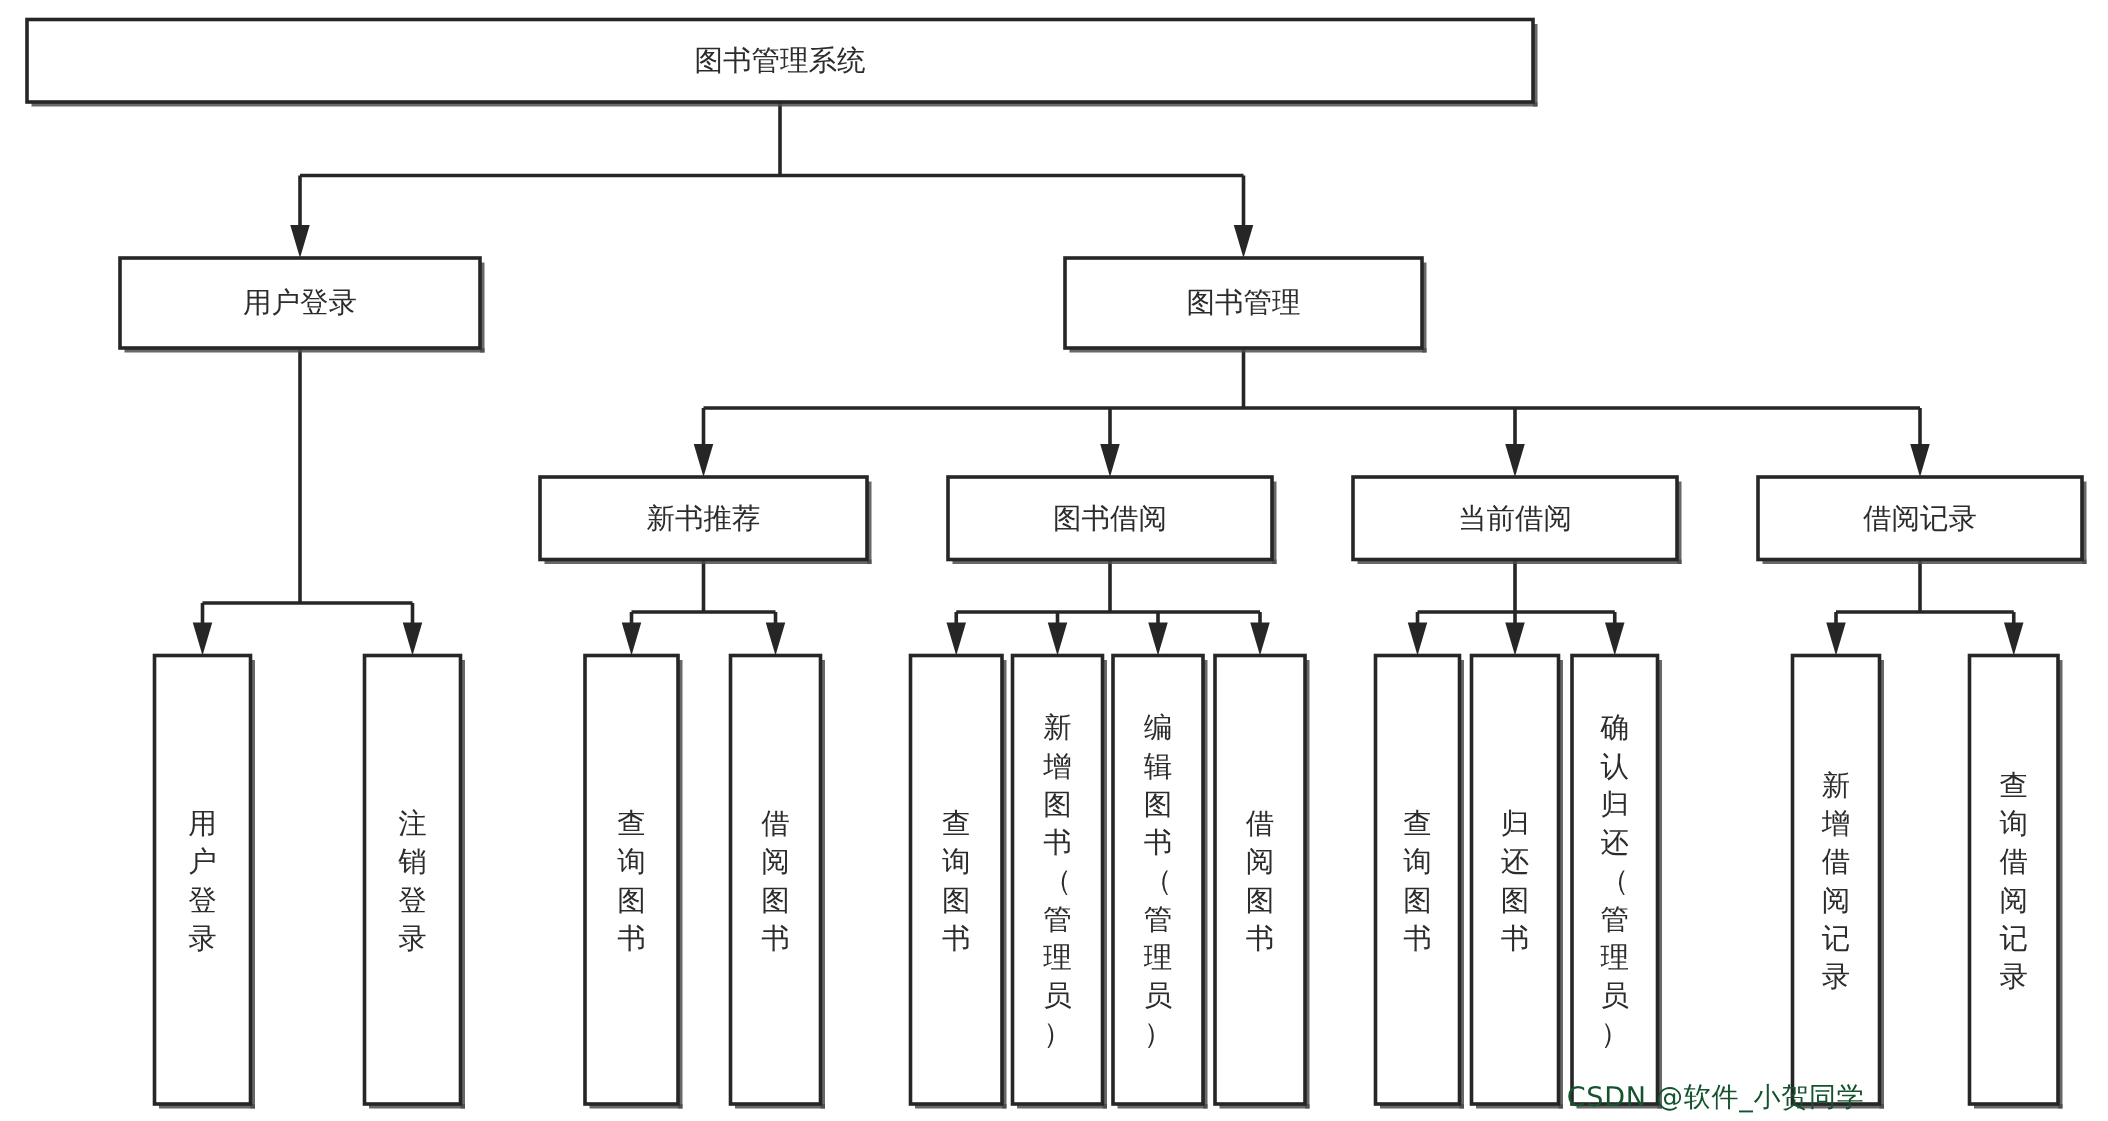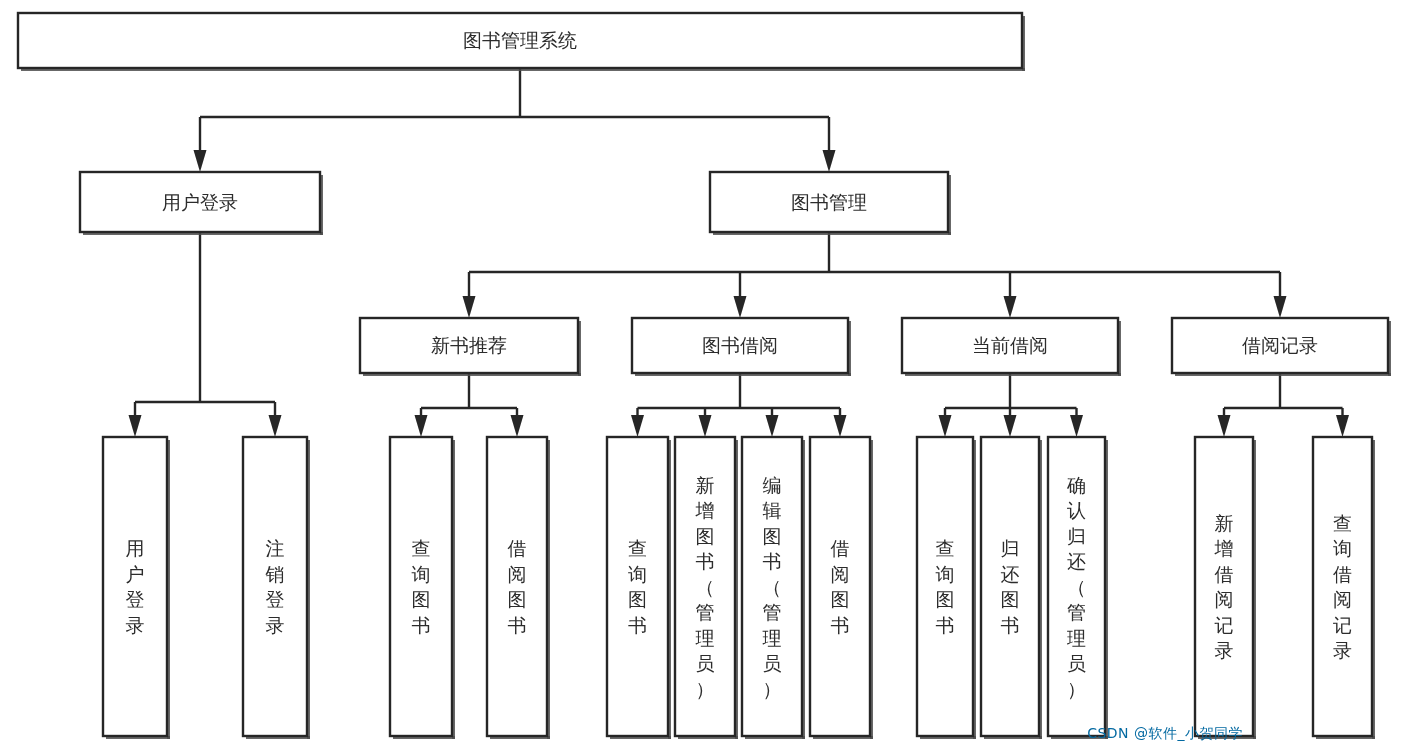--- a/index.html
+++ b/index.html
@@ -58,22 +58,22 @@
     font-family: "DejaVu Sans", "Liberation Sans", sans-serif;
     font-size: 19px;
     fill: #2c2c2c;
     text-anchor: middle;
   }
   .watermark {
     position: absolute;
     right: 8px;
     bottom: 4px;
     font-family: "DejaVu Sans", "Liberation Sans", sans-serif;
-    font-size: 14px;
-    color: #0369a1;
+    font-size: 18px;
+    color: #14532d;
     letter-spacing: 0.5px;
     white-space: nowrap;
     pointer-events: none;
   }
 </style>
 </head>
 <body>
 
 <div id="diagram-root">
   <svg id="tree-svg" viewBox="0 0 1405 747" xmlns="http://www.w3.org/2000/svg">

